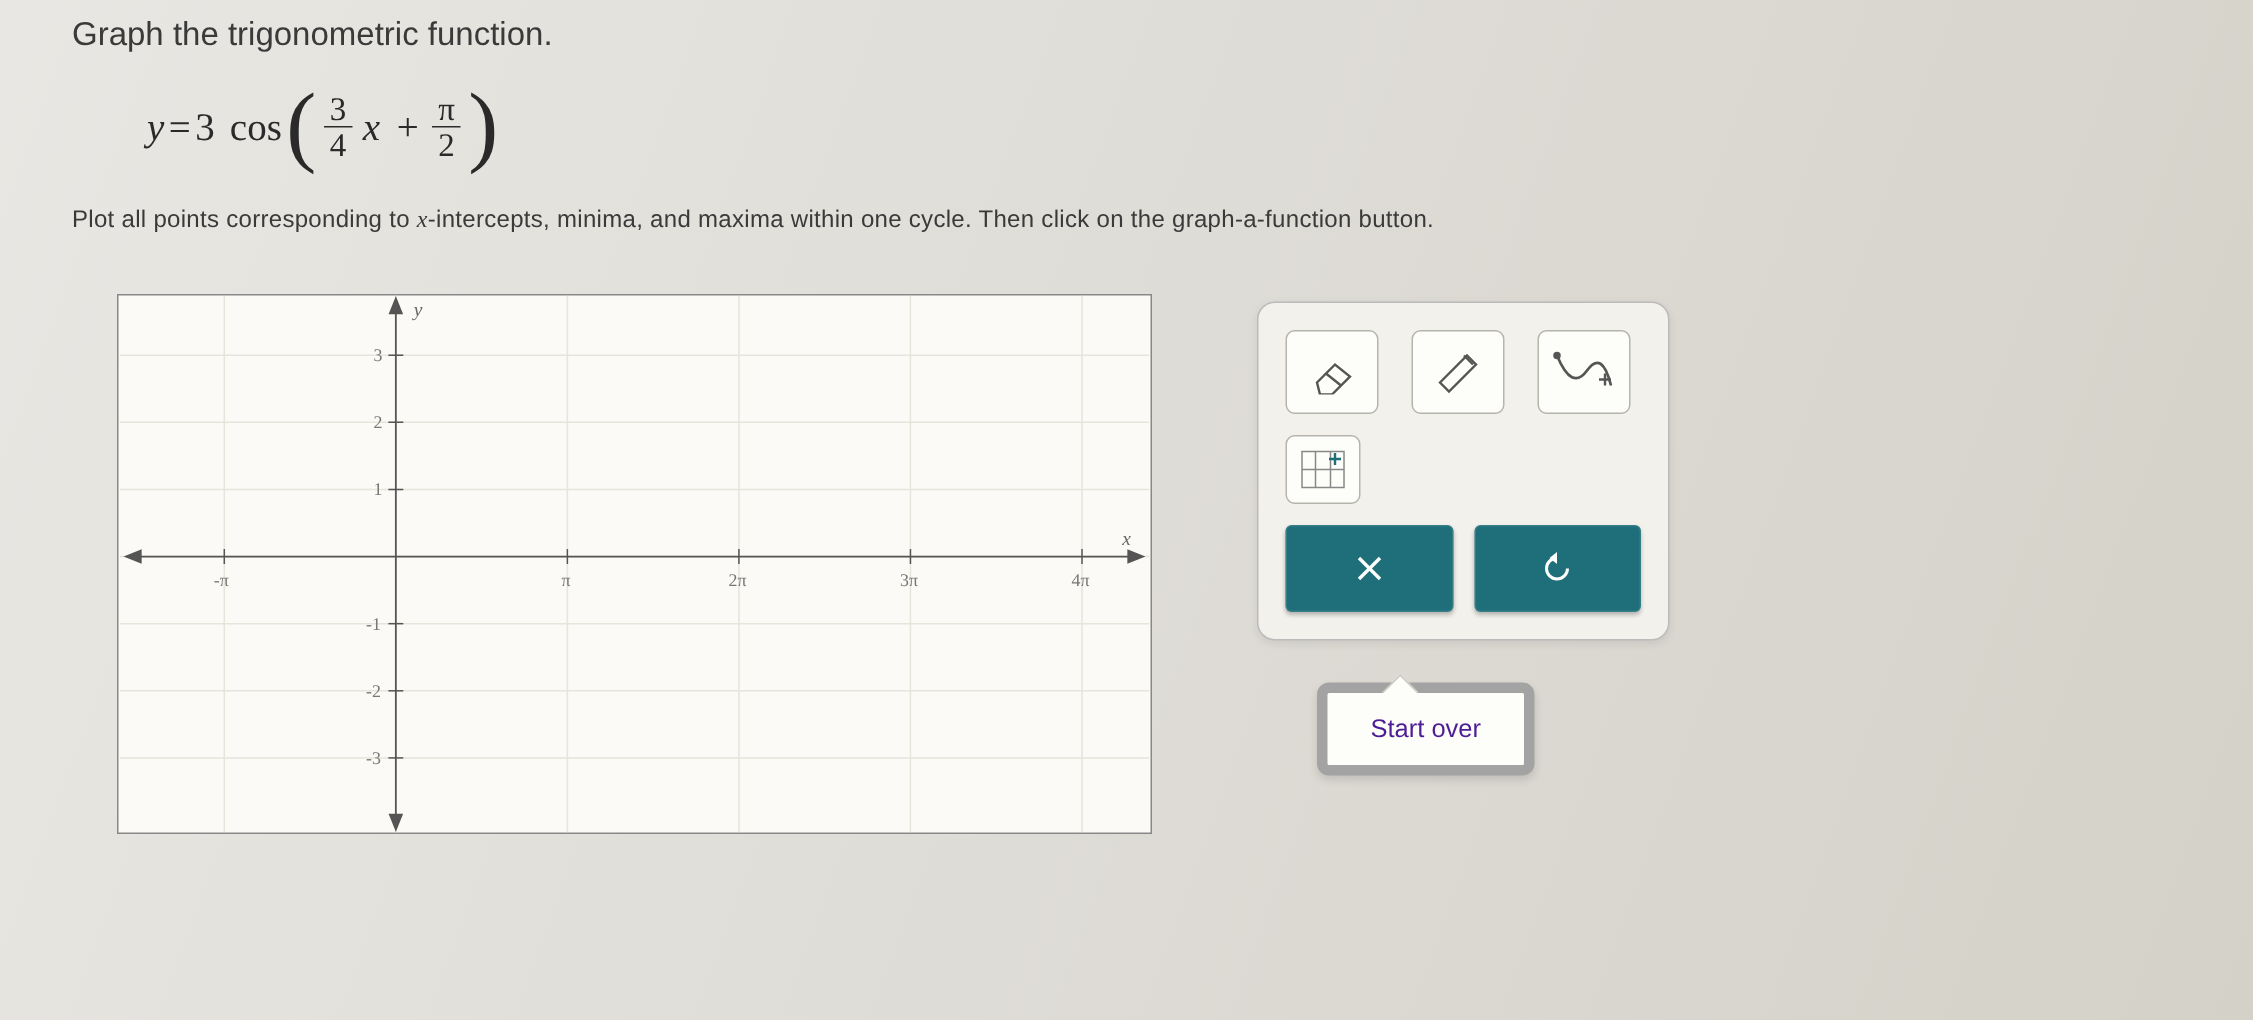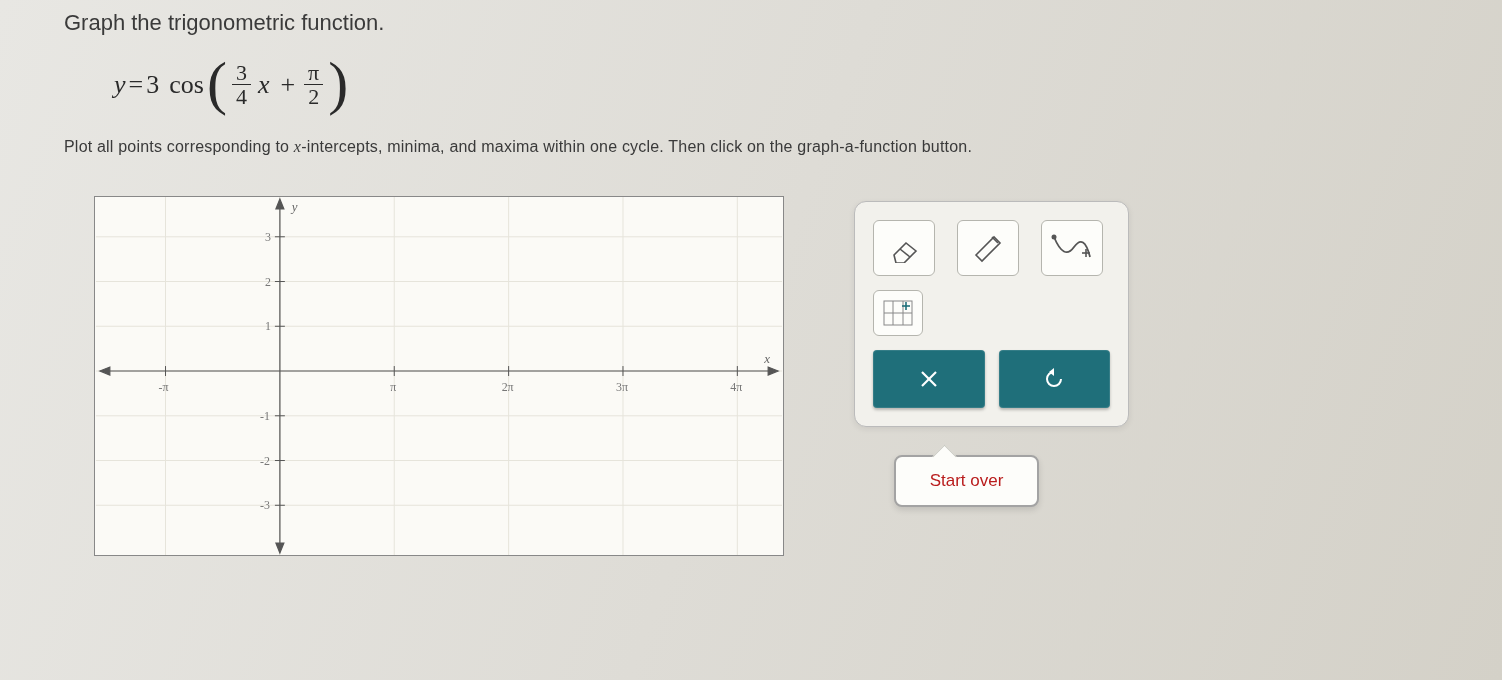--- a/index.html
+++ b/index.html
@@ -7,21 +7,21 @@
     margin: 0;
     padding: 0;
     width: 1502px;
     height: 680px;
     font-family: Arial, Helvetica, sans-serif;
     background: linear-gradient(110deg, #e8e7e3 0%, #dedcd6 50%, #d4d1c8 100%);
     color: #333;
     overflow: hidden;
   }
   .page {
-    padding: 10px 30px 20px 64px;
+    padding: 10px 30px 20px 48px;
   }
   .prompt-line1 {
     font-size: 22px;
     color: #3a3a3a;
     margin-bottom: 25px;
   }
   .equation {
     font-family: "Times New Roman", serif;
     font-size: 26px;
     color: #2a2a2a;
@@ -126,26 +126,26 @@
     cursor: pointer;
     box-shadow: inset 0 0 0 1px rgba(255,255,255,0.1), 0 2px 3px rgba(0,0,0,0.25);
   }
 
   
   .start-over {
     position: relative;
     width: 145px;
     margin: 28px 0 0 40px;
     background: #fdfdfa;
-    border: 2px solid #a3a3a3;
+    border: 7px solid #a3a3a3;
     border-radius: 8px;
     padding: 14px 8px;
     text-align: center;
     font-size: 17px;
-    color: #b91c1c;
+    color: #4c1d95;
     box-shadow: 0 3px 6px rgba(0,0,0,0.12);
   }
   .start-over::before {
     content: "";
     position: absolute;
     top: -9px;
     left: 40px;
     width: 16px;
     height: 16px;
     background: #fdfdfa;

